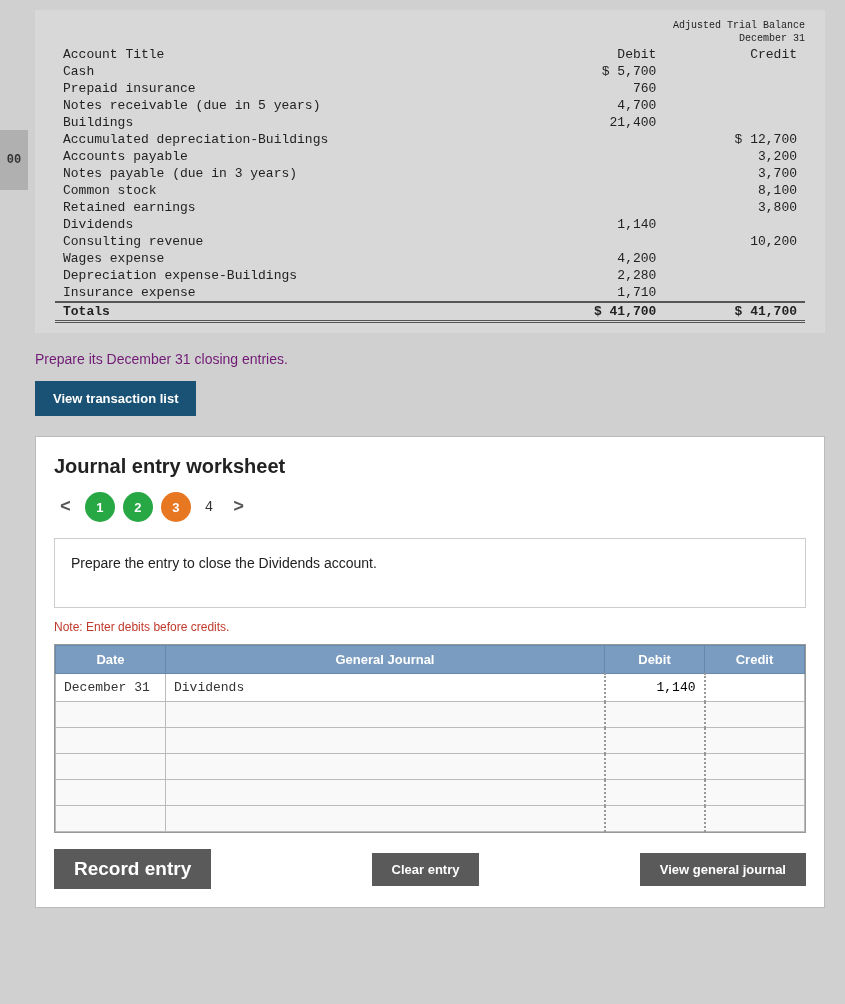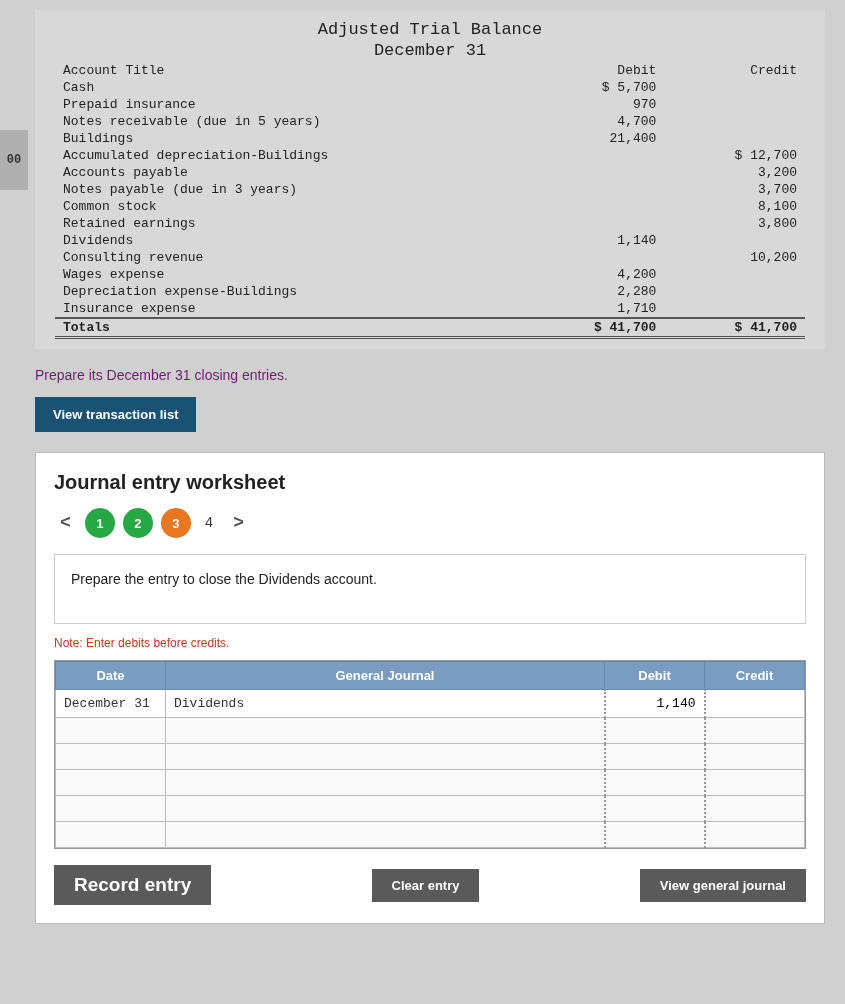--- a/index.html
+++ b/index.html
@@ -41,22 +41,22 @@
     }
 
     
     .trial-balance {
       background: #d8d8d8;
       padding: 10px 20px;
       margin-bottom: 18px;
     }
 
     .trial-balance-title {
-      text-align: center;
-      font-size: 17px;
+      text-align: right;
+      font-size: 10px;
       margin-bottom: 2px;
       color: #222;
     }
 
     .tb-table {
       width: 100%;
       border-collapse: collapse;
     }
 
     .tb-table th, .tb-table td {
@@ -327,21 +327,21 @@
           </tr>
         </thead>
         <tbody id="tb-body">
         <tr>
       <td class="col-title">Cash</td>
       <td class="col-debit">$ 5,700</td>
       <td class="col-credit"></td>
     </tr>
             <tr>
       <td class="col-title">Prepaid insurance</td>
-      <td class="col-debit">970</td>
+      <td class="col-debit">760</td>
       <td class="col-credit"></td>
     </tr>
             <tr>
       <td class="col-title">Notes receivable (due in 5 years)</td>
       <td class="col-debit">4,700</td>
       <td class="col-credit"></td>
     </tr>
             <tr>
       <td class="col-title">Buildings</td>
       <td class="col-debit">21,400</td>

